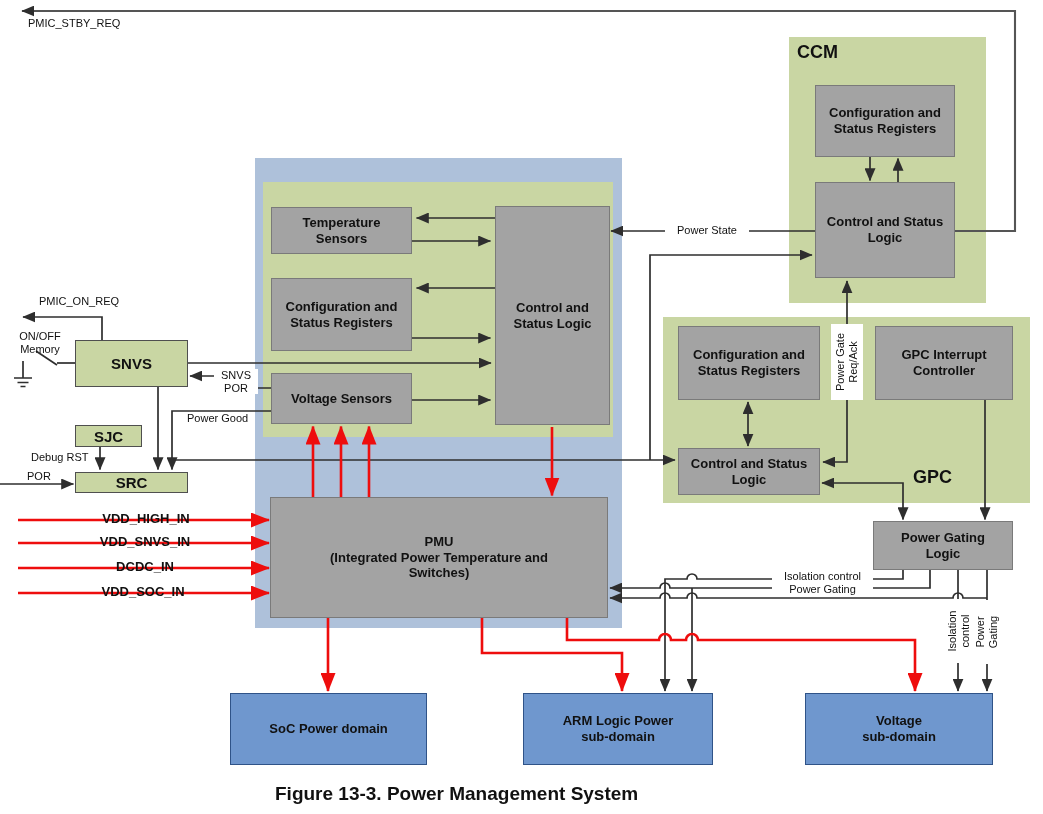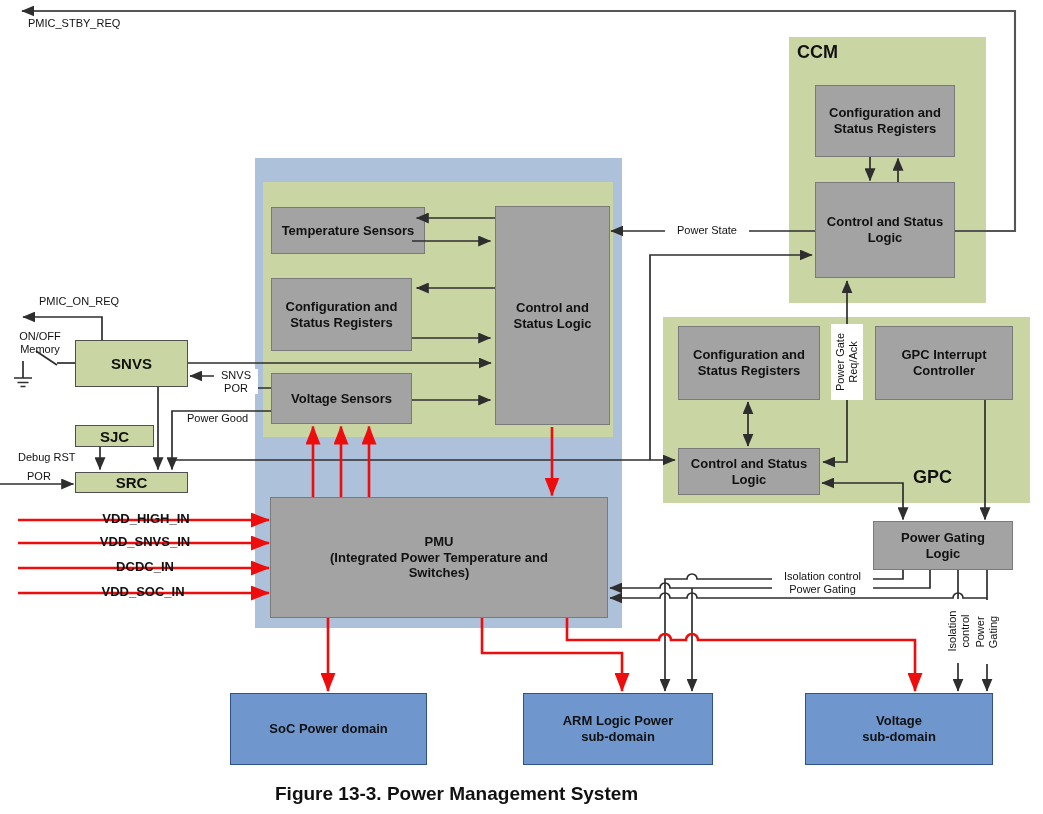--- a/index.html
+++ b/index.html
@@ -54,21 +54,21 @@
 <div id="canvas">
 
   <div class="fill blue" style="left:255px;top:158px;width:367px;height:470px;"></div>
   <div class="fill green" style="left:263px;top:182px;width:350px;height:255px;"></div>
   <div class="fill green" style="left:789px;top:37px;width:197px;height:266px;"></div>
   <div class="fill green" style="left:663px;top:317px;width:367px;height:186px;"></div>
 
   <div class="region-title" style="left:797px;top:42px;">CCM</div>
   <div class="region-title" style="left:913px;top:467px;">GPC</div>
 
-  <div class="box" style="left:271px;top:207px;width:154px;height:47px;">
+  <div class="box" style="left:271px;top:207px;width:141px;height:47px;">
       <span>Temperature Sensors</span>
     </div>
   <div class="box" style="left:271px;top:278px;width:141px;height:73px;">
       <span>Configuration and Status Registers</span>
     </div>
   <div class="box" style="left:271px;top:373px;width:141px;height:51px;justify-content:center;">
       <span>Voltage Sensors</span>
     </div>
   <div class="box" style="left:495px;top:206px;width:115px;height:219px;">
       <span>Control and Status Logic</span>
@@ -93,21 +93,21 @@
   <div class="box" style="left:678px;top:448px;width:142px;height:47px;">
       <span>Control and Status Logic</span>
     </div>
   <div class="box" style="left:873px;top:521px;width:140px;height:49px;">
       <span>Power Gating Logic</span>
     </div>
 
   <div class="gbox" style="left:75px;top:340px;width:113px;height:47px;">
       <span>SNVS</span>
     </div>
-  <div class="gbox" style="left:75px;top:425px;width:79px;height:22px;">
+  <div class="gbox" style="left:75px;top:425px;width:67px;height:22px;">
       <span>SJC</span>
     </div>
   <div class="gbox" style="left:75px;top:472px;width:113px;height:21px;">
       <span>SRC</span>
     </div>
 
   <div class="dbox" style="left:230px;top:693px;width:197px;height:72px;">
     <span>SoC Power domain</span>
   </div>
   <div class="dbox" style="left:523px;top:693px;width:190px;height:72px;">
@@ -181,21 +181,21 @@
   <div class="lbl" style="left:27px;top:295px;padding-left:12px;">PMIC_ON_REQ</div>
   <div class="lbl center" style="left:12px;top:330px;width:56px;">
     <div>ON/OFF</div>
     <div>Memory</div>
   </div>
   <div class="lbl bg center" style="left:214px;top:369px;width:40px;">
     <div>SNVS</div>
     <div>POR</div>
   </div>
   <div class="lbl bg" style="left:185px;top:412px;">Power Good</div>
-  <div class="lbl" style="left:18px;top:451px;">Debug RST</div>
+  <div class="lbl" style="left:31px;top:451px;">Debug RST</div>
   <div class="lbl" style="left:27px;top:470px;">POR</div>
   <div class="lbl bg center" style="left:665px;top:224px;width:80px;">Power State</div>
   <div class="lbl bg center" style="left:772px;top:570px;width:97px;">
     <div>Isolation control</div>
     <div>Power Gating</div>
   </div>
   <div class="rot" style="left:809px;top:346px;width:76px;height:32px;">
     <div>Power Gate</div>
     <div>Req/Ack</div>
   </div>

